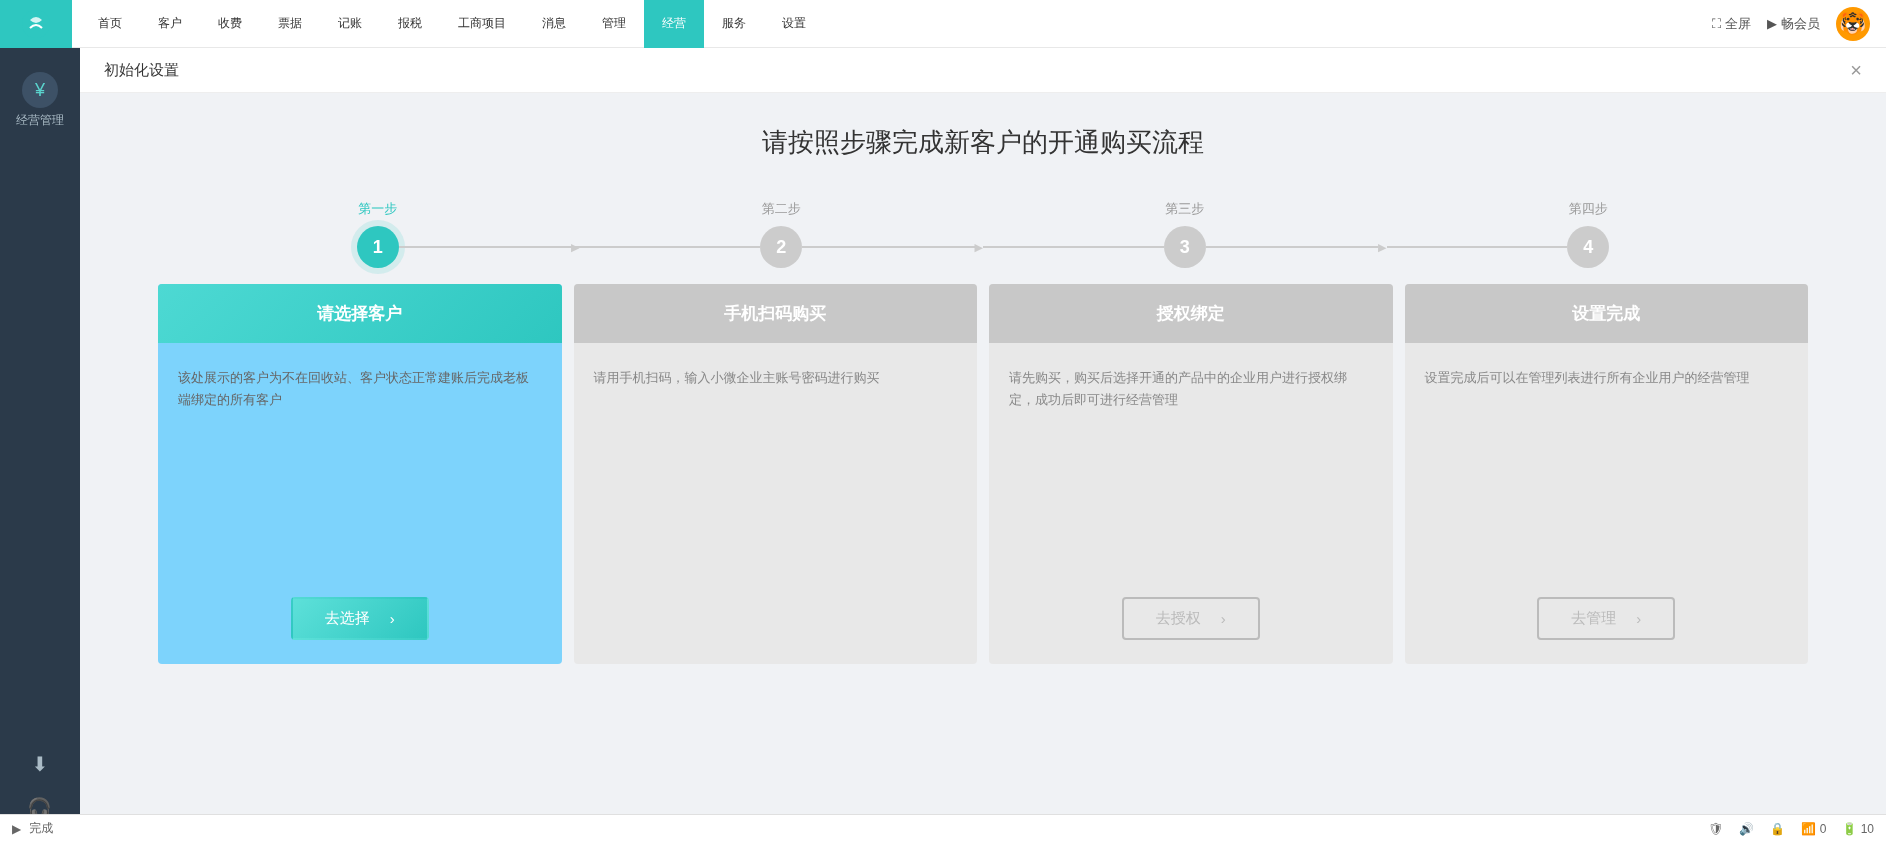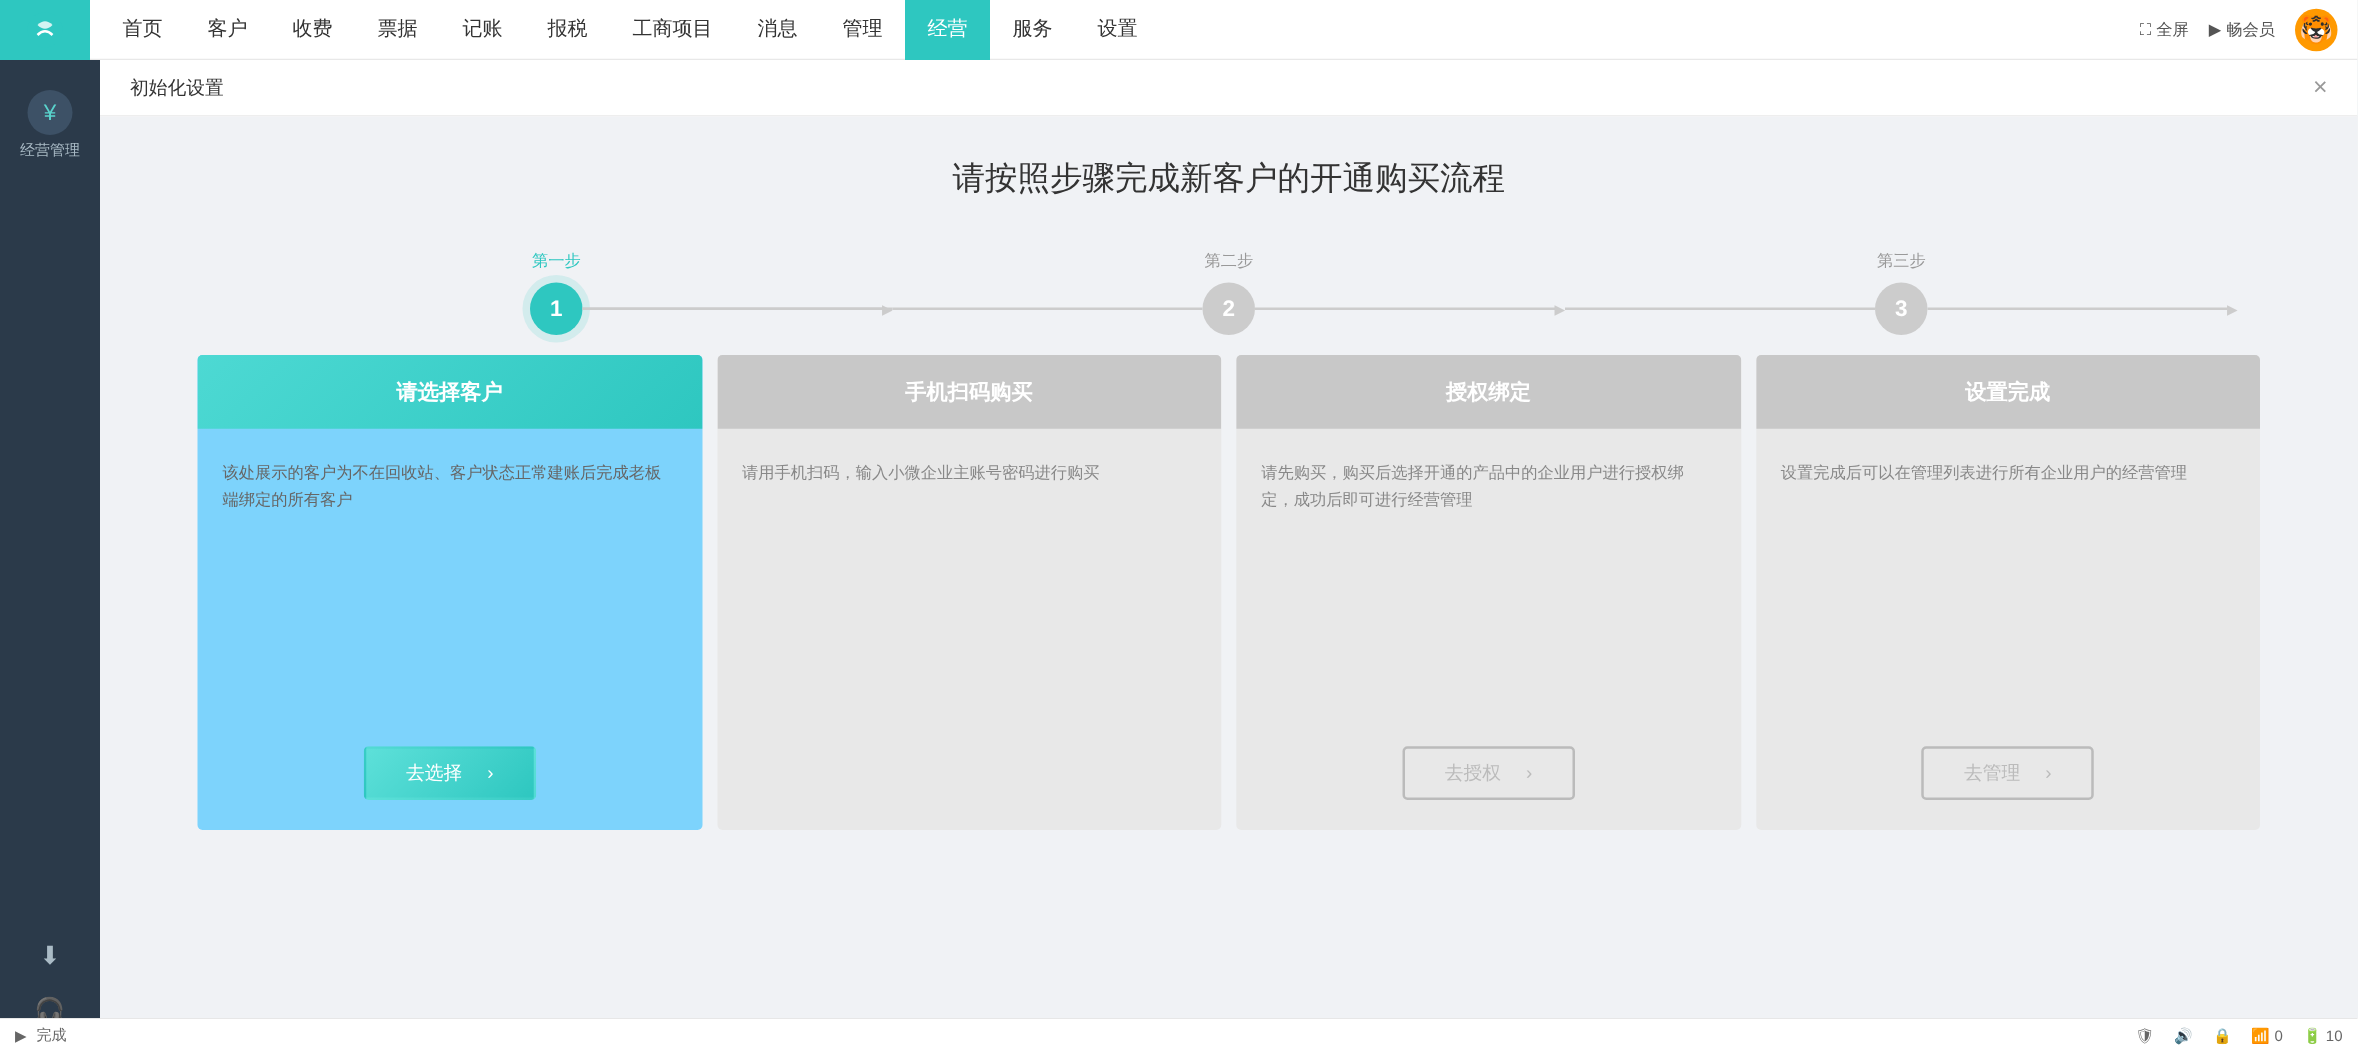--- a/index.html
+++ b/index.html
@@ -28,21 +28,21 @@
     .nav-items {
       display: flex;
       gap: 0;
       flex: 1;
     }
     .nav-item {
       padding: 0 18px;
       height: 48px;
       display: flex;
       align-items: center;
-      font-size: 16px;
+      font-size: 12px;
       color: #333;
       cursor: pointer;
       white-space: nowrap;
     }
     .nav-item.active {
       background: #2ec7c0;
       color: #fff;
     }
     .nav-right {
       display: flex;
@@ -337,20 +337,28 @@
         <div style="display:flex; align-items:center; width:100%;">
           <div style="flex:1;height:2px;background:#ccc;"></div>
           <div style="width:42px;height:42px;border-radius:50%;background:#ccc;color:#fff;font-size:18px;font-weight:bold;display:flex;align-items:center;justify-content:center;">3</div>
           <div style="flex:1;display:flex;align-items:center;">
             <div style="flex:1;height:2px;background:#ccc;"></div>
             <span style="color:#ccc;font-size:11px;">▶</span>
           </div>
         </div>
       </div>
 
+      <div style="display:flex; flex-direction:column; align-items:center; flex:1;">
+        <span style="font-size:13px; color:#999; margin-bottom:8px;">第四步</span>
+        <div style="display:flex; align-items:center; width:100%;">
+          <div style="flex:1;height:2px;background:#ccc;"></div>
+          <div style="width:42px;height:42px;border-radius:50%;background:#ccc;color:#fff;font-size:18px;font-weight:bold;display:flex;align-items:center;justify-content:center;">4</div>
+          <div style="flex:1;"></div>
+        </div>
+      </div>
     </div>
 
     <div class="cards-row">
 
       <div class="step-card active" style="margin:0 6px;">
         <div class="card-header active-header">请选择客户</div>
         <div class="card-body">该处展示的客户为不在回收站、客户状态正常建账后完成老板端绑定的所有客户</div>
         <div class="card-footer">
           <button class="card-btn primary">
             <span>去选择</span>

